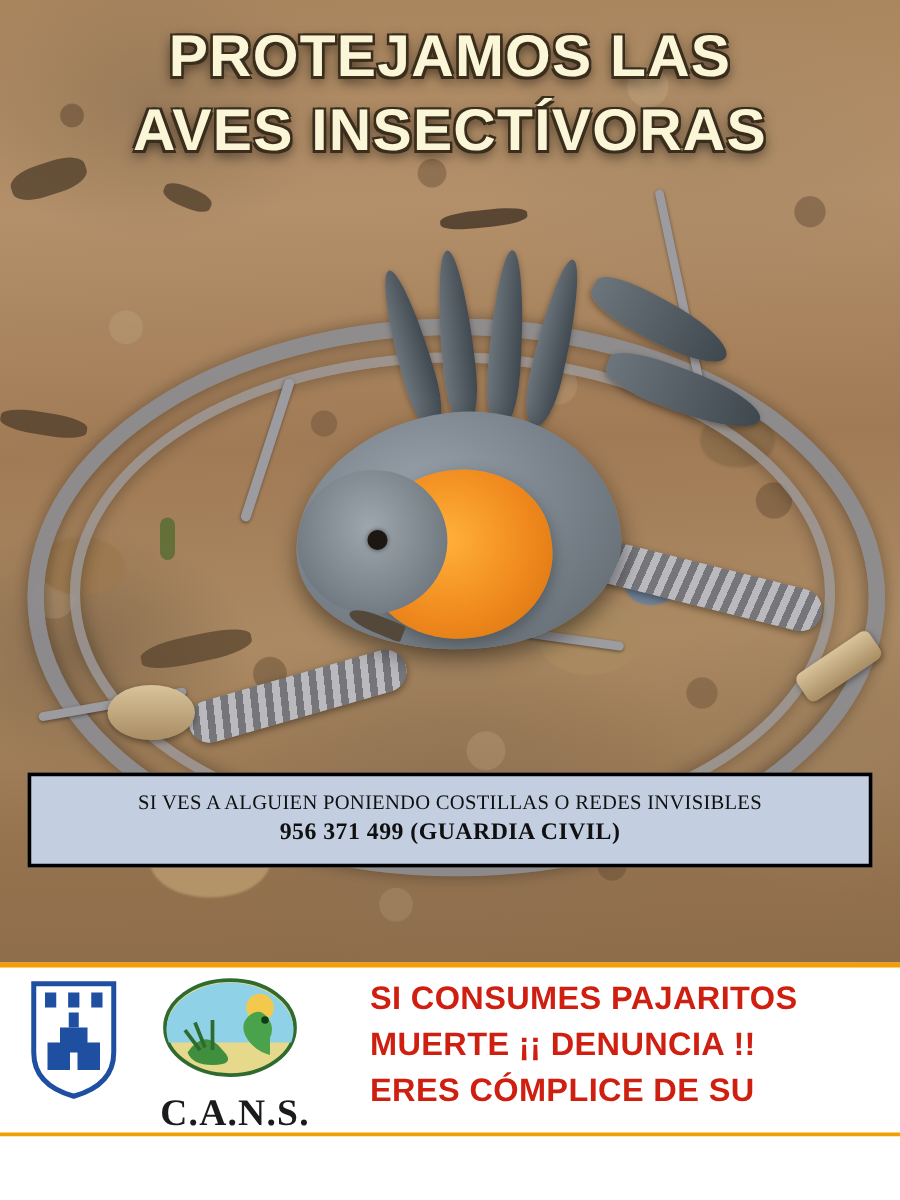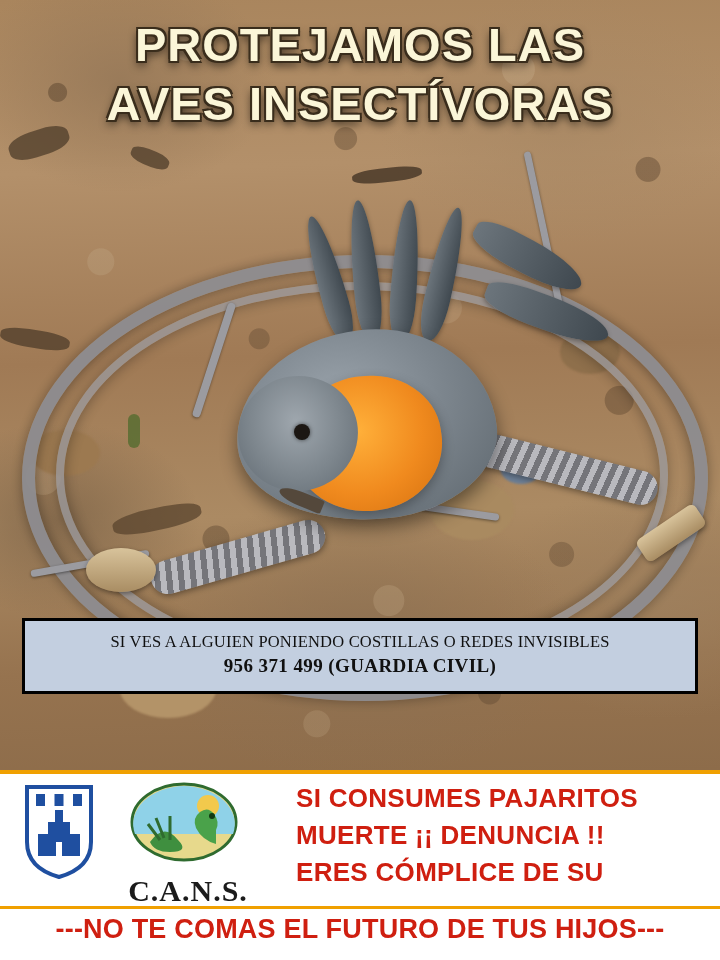--- a/index.html
+++ b/index.html
@@ -367,17 +367,16 @@
       </svg>
       <div class="cans-text">C.A.N.S.</div>
 
       <div class="slogan">
         <div class="slogan-line">SI CONSUMES PAJARITOS</div>
         <div class="slogan-line">MUERTE  ¡¡ DENUNCIA !!</div>
         <div class="slogan-line">ERES CÓMPLICE DE SU</div>
       </div>
 
       <div class="divider"></div>
-      <div class="footer-line">---NO TE COMAS EL FUTURO DE TUS HIJOS---</div>
     </div>
   </div>
 
 </div>
 
 </body></html>

